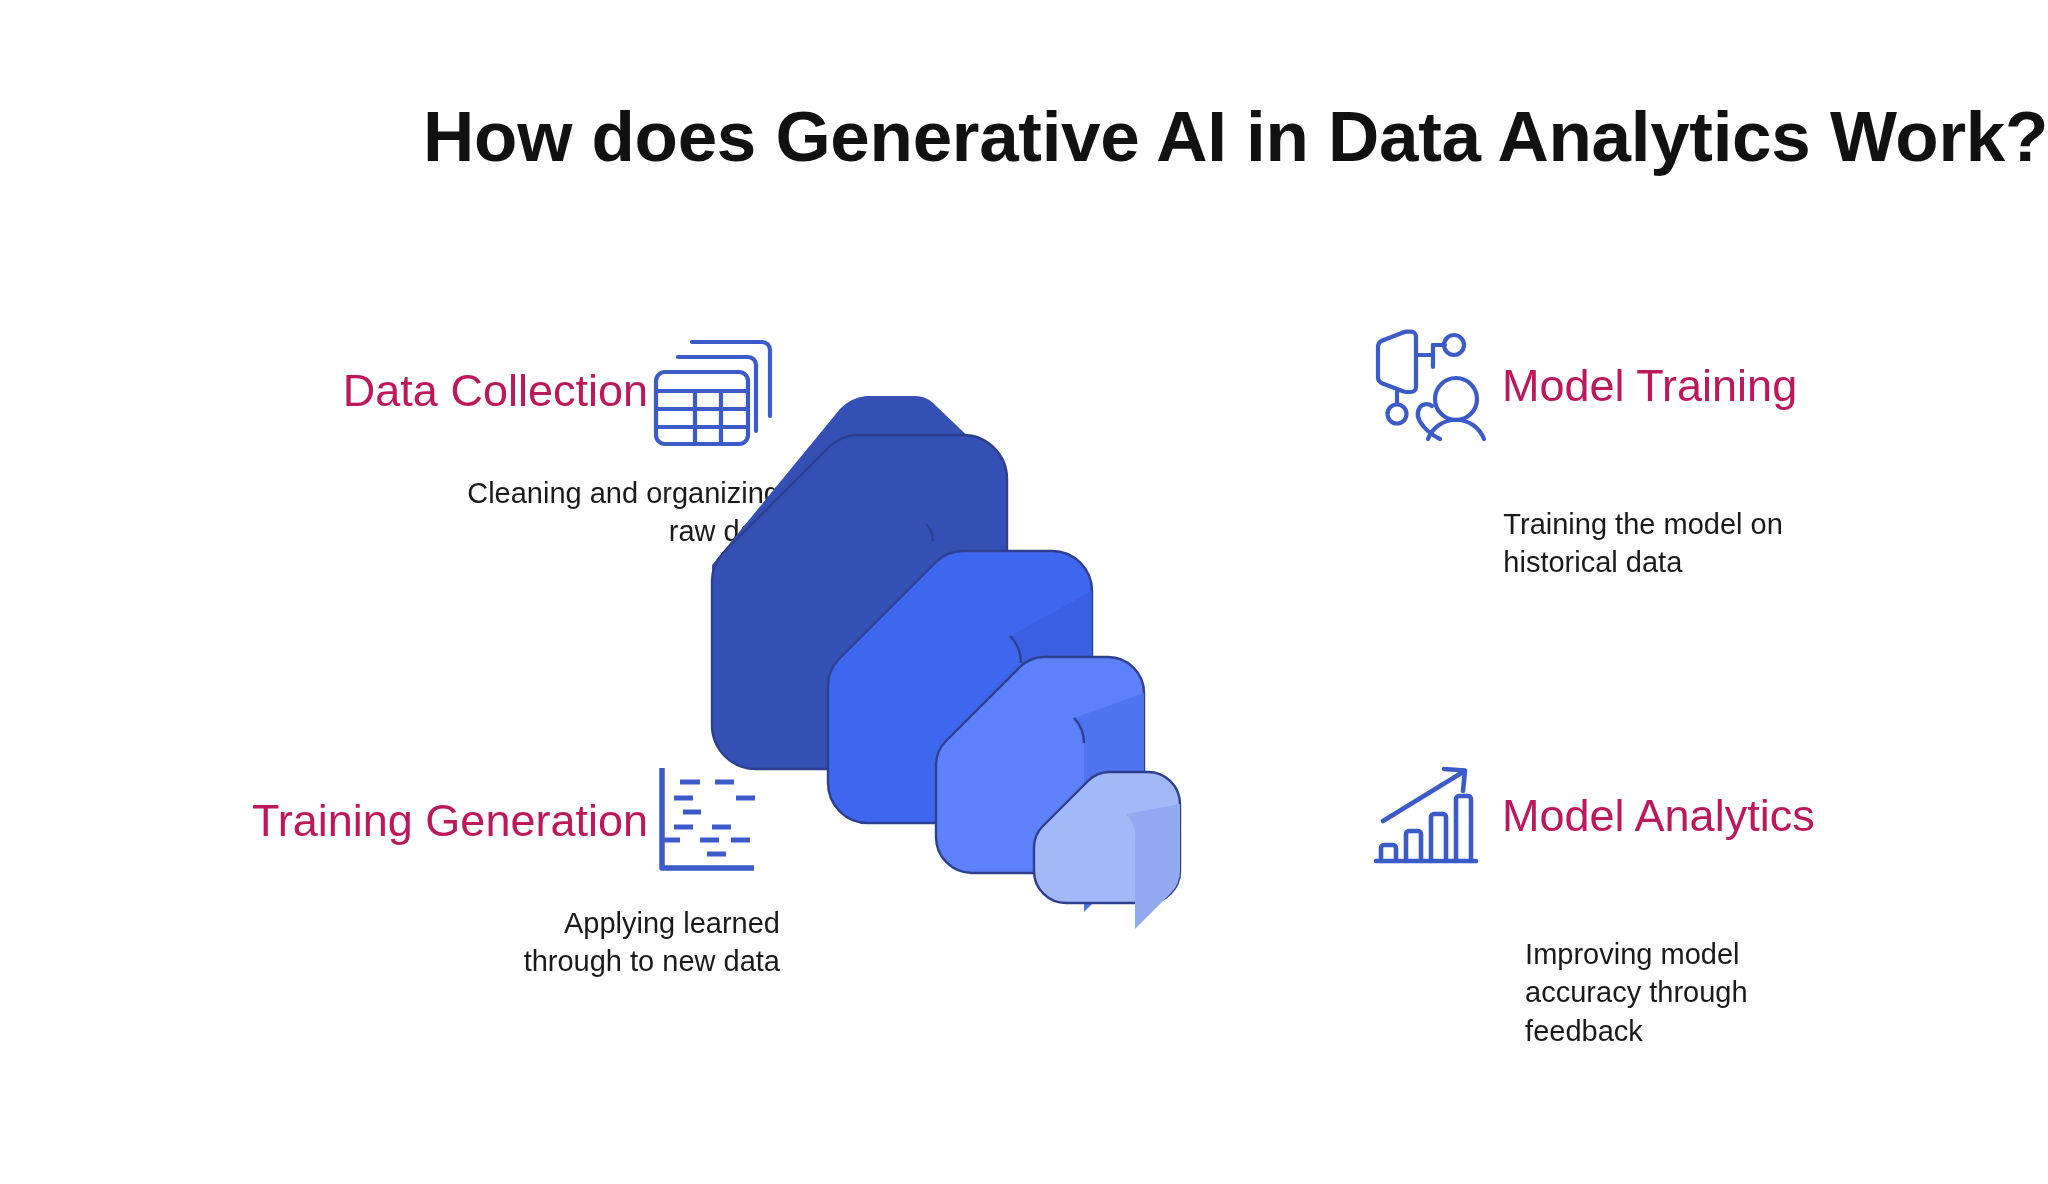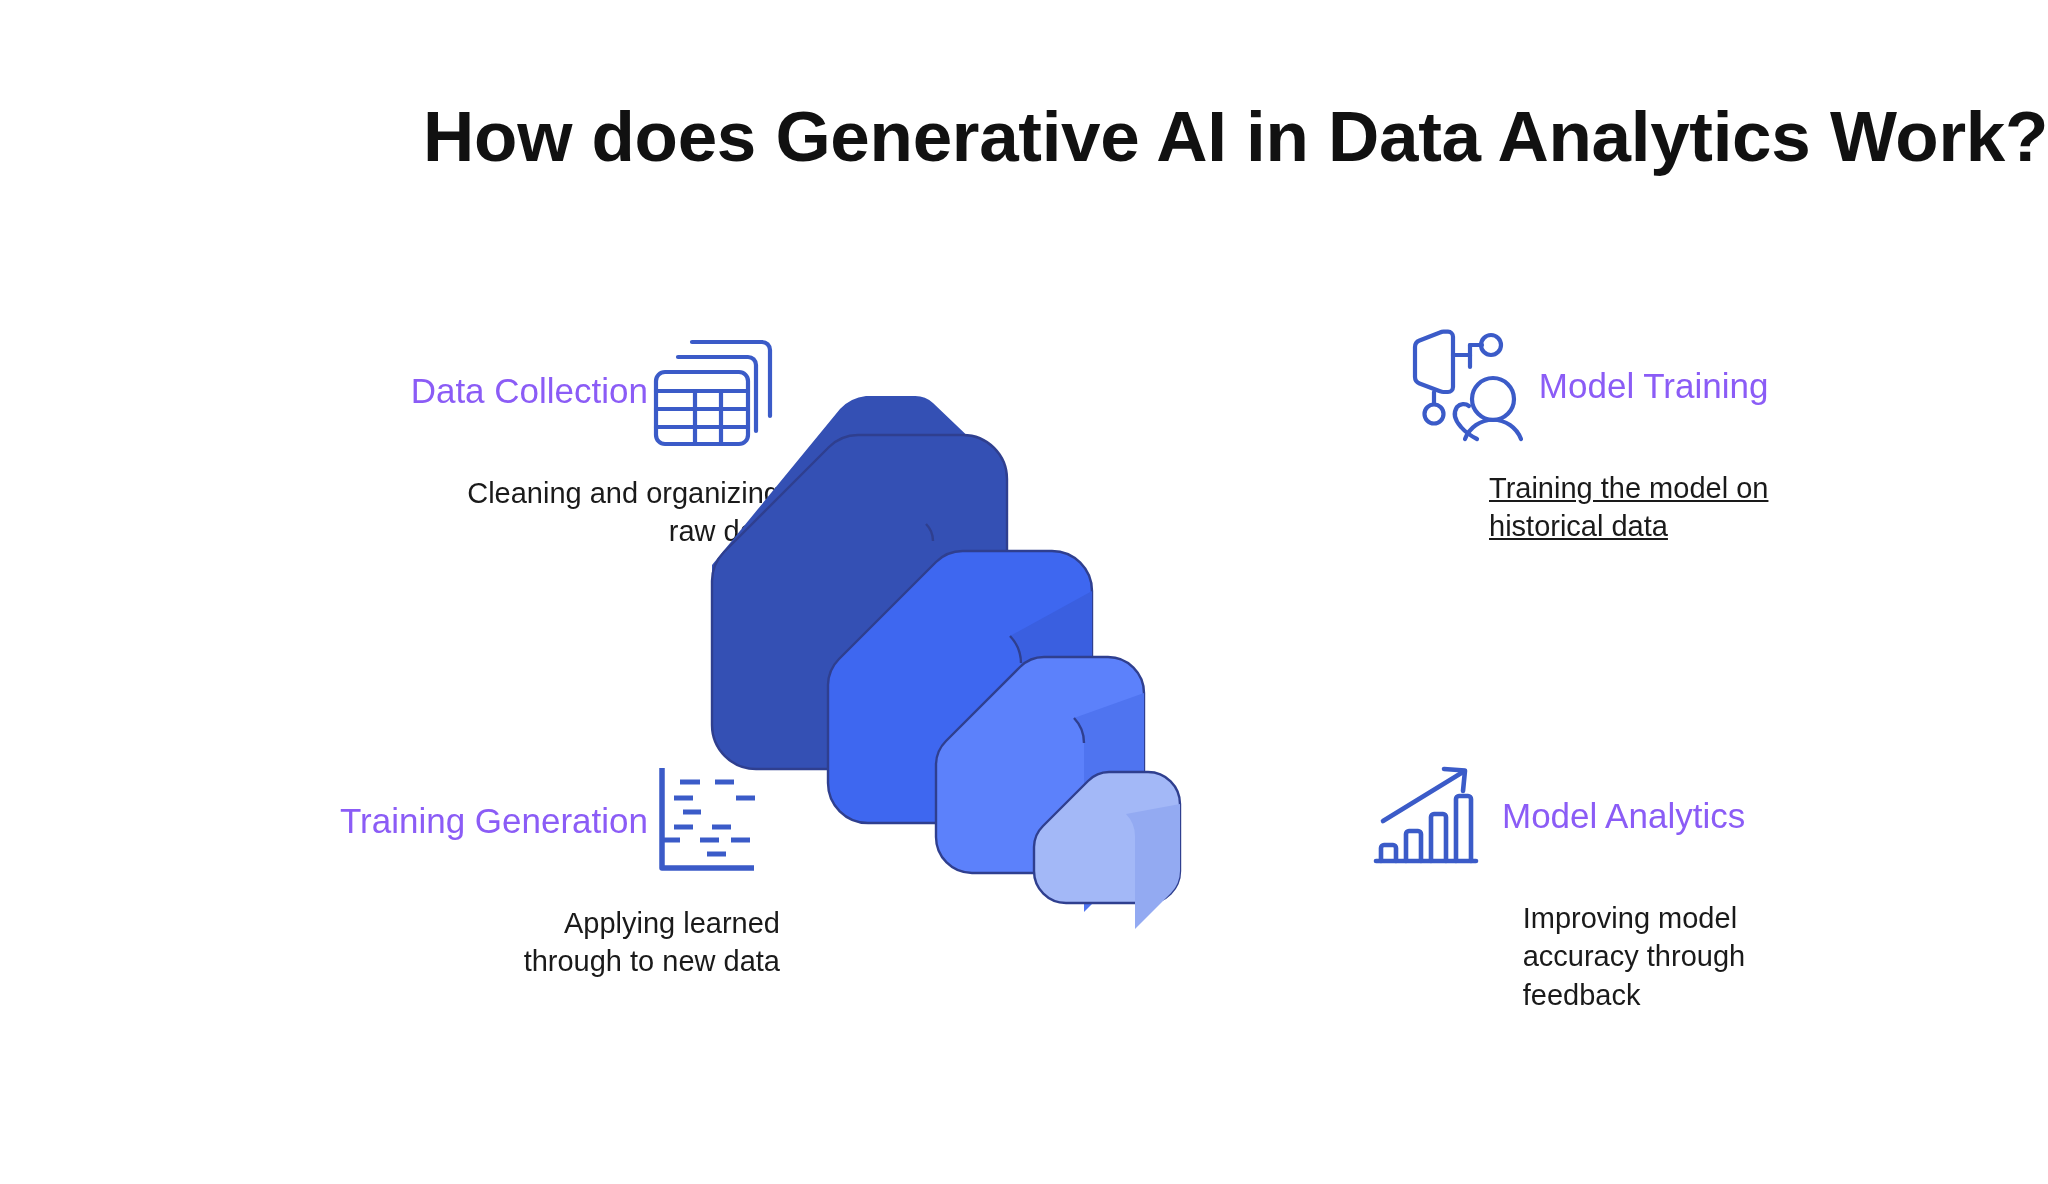--- a/index.html
+++ b/index.html
@@ -45,26 +45,26 @@
   }
 
   .quad-left  { flex-direction: row; }
   .quad-right { flex-direction: row; }
 
   .textcol {
     display: flex;
     flex-direction: column;
   }
   .textcol.right-align { align-items: flex-end; text-align: right; }
-  .textcol.left-align  { align-items: flex-end; text-align: left; }
+  .textcol.left-align  { align-items: center; text-align: left; gap: 36px; }
 
   .step-heading {
-    font-size: 35px;
+    font-size: 45px;
     font-weight: normal;
-    color: #8b5cf6;
+    color: #be185d;
     line-height: 1.15;
     white-space: nowrap;
   }
   .step-desc {
     font-size: 29px;
     font-weight: normal;
     color: #1a1a1a;
     line-height: 1.32;
   }
 
@@ -192,21 +192,21 @@
 
             <circle cx="86" cy="74" r="21"></circle>
 
             <path d="M58 114 a30 30 0 0 1 56 0"></path>
 
             <path d="M62 81 a9 9 0 0 0 -12 1 q-6 9 4 20 q6 7 16 12"></path>
           </svg>
         </div>
         <div class="step-heading">Model Training</div>
       </div>
-      <div class="step-desc" style="margin-top:22px; margin-left:119px; max-width:420px;text-decoration:underline;">
+      <div class="step-desc" style="margin-top:22px; margin-left:119px; max-width:420px;">
         <div>Training the model on</div>
         <div>historical data</div>
       </div>
     </div>
   </div>
 
   <div class="quad quad-right" id="quad-model-refinement">
     <div class="textcol left-align">
       <div class="head-row">
         <div class="icon-box">

